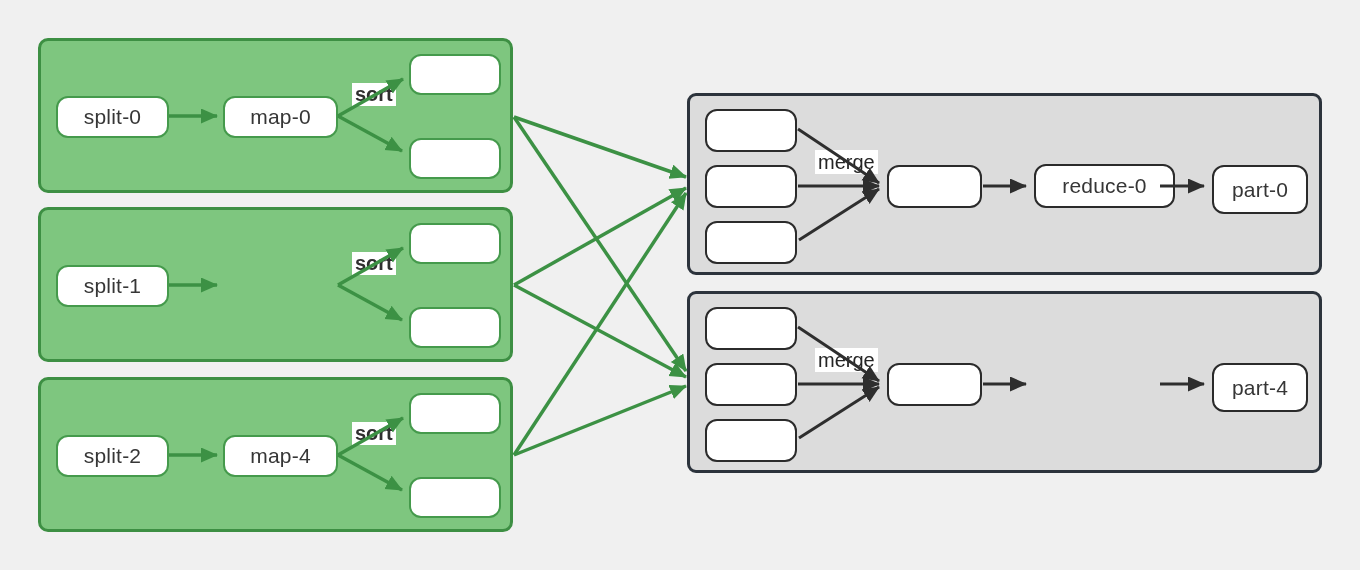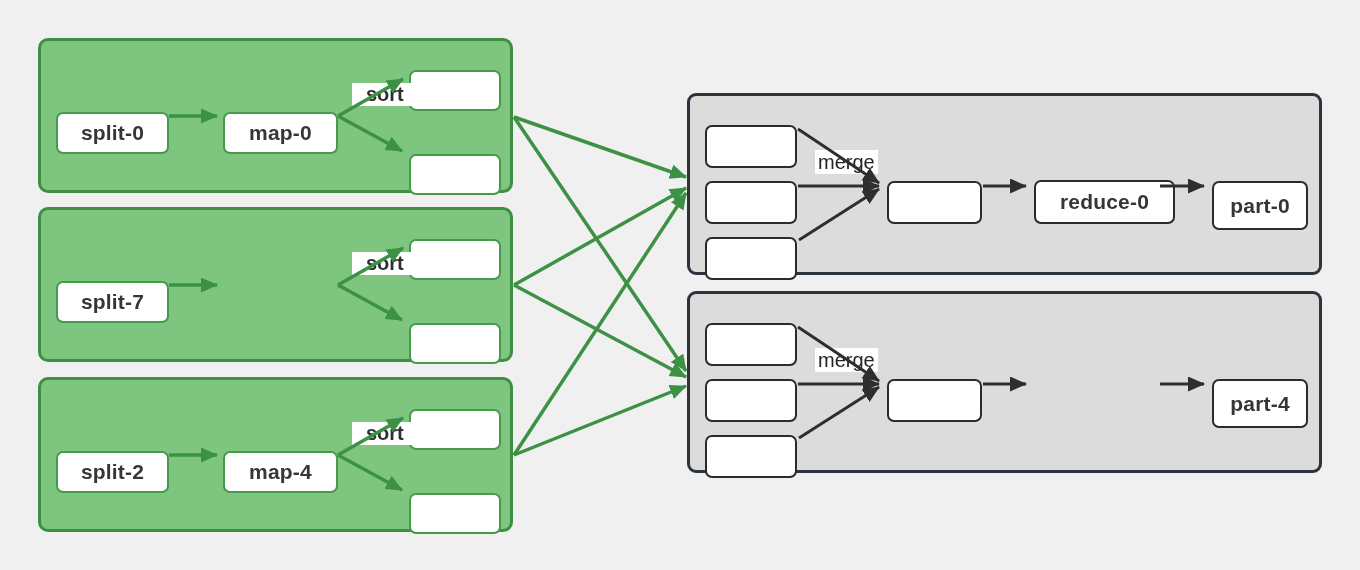--- a/index.html
+++ b/index.html
@@ -40,37 +40,36 @@
   .reduce-group {
     left: 687px; width: 635px; height: 182px;
     background: var(--reduce-group-fill, #dcdcdc);
     border: 3px solid var(--reduce-group-border, #2c333c);
     border-radius: 9px;
   }
 
   .node {
     position: absolute; z-index: 3;
     background: var(--node-fill, #ffffff);
-    border-radius: 7px;
+    border-radius: 12px;
     display: flex; align-items: center; justify-content: center;
-    font-weight: 700; font-size: 21px; color: var(--text, #363636);
+    font-weight: 400; font-size: 21px; color: var(--text, #363636);
     letter-spacing: 0.2px;
-    margin-top: 16px;
   }
   .map-group .node { border: 2.5px solid var(--node-border-green, #459a4c); }
   .reduce-group .node { border: 2.5px solid var(--node-border-dark, #2b2b2b); }
 
   
   .split-node  { left: 15px;  top: 55px; width: 113px; height: 42px; }
   .map-node    { left: 182px; top: 55px; width: 115px; height: 42px; }
   .out-slot-top    { left: 368px; top: 13px; width: 92px; height: 41px; }
   .out-slot-bottom { left: 368px; top: 97px; width: 92px; height: 41px; }
   .sort-label {
     position: absolute; z-index: 4; left: 311px; top: 42px;
-    background: #ffffff; padding: 0 14px;
+    background: #ffffff; padding: 0 3px;
     font-weight: 700; font-size: 20px; color: #2f2f2f; line-height: 23px;
   }
 
   
   .in-slot { width: 92px; height: 43px; left: 15px; }
   .in-slot-0 { top: 13px; }
   .in-slot-1 { top: 69px; }
   .in-slot-2 { top: 125px; }
   .merged-node { left: 197px; top: 69px; width: 95px; height: 43px; }
   .reduce-node { left: 344px; top: 68px; width: 141px; height: 44px; }
@@ -136,21 +135,21 @@
 
   <div class="group map-group" style="top:38px">
     <div class="node split-node">split-0</div>
     <div class="node map-node">map-0</div>
     <div class="sort-label">sort</div>
     <div class="node out-slot-top"></div>
     <div class="node out-slot-bottom"></div>
   </div>
 
   <div class="group map-group" style="top:207px">
-    <div class="node split-node">split-7</div>
+    <div class="node split-node">split-1</div>
     <div class="sort-label">sort</div>
     <div class="node out-slot-top"></div>
     <div class="node out-slot-bottom"></div>
   </div>
 
   <div class="group map-group" style="top:377px">
     <div class="node split-node">split-2</div>
     <div class="node map-node">map-4</div>
     <div class="sort-label">sort</div>
     <div class="node out-slot-top"></div>

